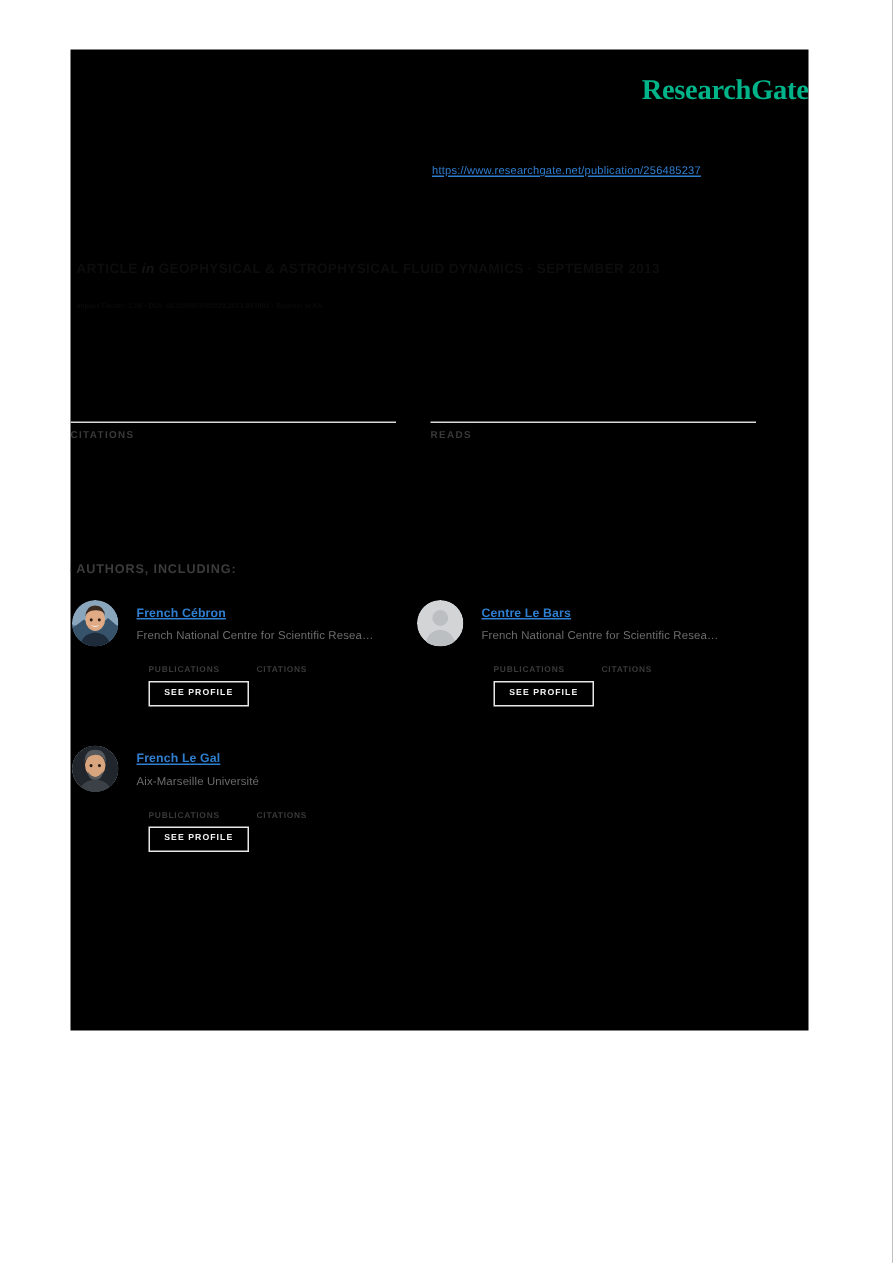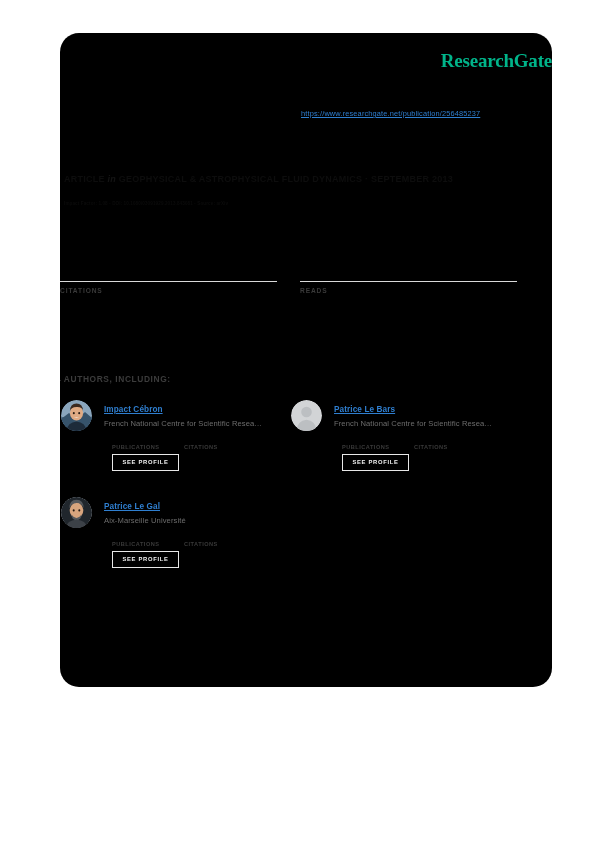--- a/index.html
+++ b/index.html
@@ -11,27 +11,26 @@
     overflow: hidden;
   }
   body {
     font-family: "Liberation Sans", sans-serif;
     position: relative;
   }
 
   
   #page-sheet {
     position: absolute;
-    left: 60px;
+    left: 47px;
     top: 33px;
     width: 492px;
     height: 654px;
     background: #000000;
     overflow: hidden;
-    border-radius: 19px;
   }
 
   
   #rg-logo {
     position: absolute;
     right: 0px;
     top: 17px;
     font-family: "Liberation Serif", serif;
     font-size: 19px;
     font-weight: bold;
@@ -257,21 +256,21 @@
           <ellipse cx="15.5" cy="13" rx="6.6" ry="7.6" fill="#e0ab84"></ellipse>
           <path d="M8.9 11 Q9.4 3.6 15.5 3.6 Q21.6 3.6 22.1 11 Q21.4 6.6 15.5 6.9 Q9.8 7.2 8.9 11 Z" fill="#3a2a20"></path>
           <path d="M5.5 31 Q6.4 22.5 15.5 21.6 Q24.6 22.5 25.5 31 Z" fill="#1d2b3a"></path>
           <ellipse cx="12.8" cy="13.2" rx="1" ry="1.1" fill="#2a1d14"></ellipse>
           <ellipse cx="18.2" cy="13.2" rx="1" ry="1.1" fill="#2a1d14"></ellipse>
           <path d="M12.6 16.8 Q15.5 18.8 18.4 16.8 Q15.5 17.8 12.6 16.8 Z" fill="#ffffff"></path>
         </g>
       </svg>
     </div>
     <div class="author-body">
-      <a class="author-name" href="#">Impact Cébron</a>
+      <a class="author-name" href="#">French Cébron</a>
       <div class="author-affiliation">French National Centre for Scientific Resea…</div>
       <div class="author-stats">
         <div class="stat stat-pubs">
           <div class="stat-value"></div>
           <div class="stat-label">PUBLICATIONS</div>
         </div>
         <div class="stat stat-cites">
           <div class="stat-value"></div>
           <div class="stat-label">CITATIONS</div>
         </div>
@@ -282,21 +281,21 @@
 
   <div class="author-card" id="author-1">
     <div class="author-avatar">
       <svg width="31" height="31" viewBox="0 0 31 31">
         <circle cx="15.5" cy="15.5" r="15.5" fill="#d2d4d6"></circle>
         <circle cx="15.5" cy="12" r="5.3" fill="#bcbfc2"></circle>
         <path d="M5.4 31 Q6.3 20.6 15.5 19.8 Q24.7 20.6 25.6 31 Z" fill="#bcbfc2"></path>
       </svg>
     </div>
     <div class="author-body">
-      <a class="author-name" href="#">Patrice Le Bars</a>
+      <a class="author-name" href="#">Centre Le Bars</a>
       <div class="author-affiliation">French National Centre for Scientific Resea…</div>
       <div class="author-stats">
         <div class="stat stat-pubs">
           <div class="stat-value"></div>
           <div class="stat-label">PUBLICATIONS</div>
         </div>
         <div class="stat stat-cites">
           <div class="stat-value"></div>
           <div class="stat-label">CITATIONS</div>
         </div>
@@ -319,21 +318,21 @@
           <ellipse cx="15.5" cy="13.4" rx="6.8" ry="7.8" fill="#d8a57e"></ellipse>
           <path d="M8.4 11.6 Q8.2 2.8 15.5 2.8 Q22.8 2.8 22.6 11.6 Q21.2 5.8 15.5 6.1 Q9.8 6.4 8.4 11.6 Z" fill="#55585c"></path>
           <path d="M10.4 17.4 Q15.5 24.6 20.6 17.4 Q20.2 22.8 15.5 23.2 Q10.8 22.8 10.4 17.4 Z" fill="#55585c"></path>
           <ellipse cx="12.7" cy="13.4" rx="1" ry="1.1" fill="#241a13"></ellipse>
           <ellipse cx="18.3" cy="13.4" rx="1" ry="1.1" fill="#241a13"></ellipse>
           <path d="M4.8 31 Q5.8 23.6 15.5 22.6 Q25.2 23.6 26.2 31 Z" fill="#3c4147"></path>
         </g>
       </svg>
     </div>
     <div class="author-body">
-      <a class="author-name" href="#">Patrice Le Gal</a>
+      <a class="author-name" href="#">French Le Gal</a>
       <div class="author-affiliation">Aix-Marseille Université</div>
       <div class="author-stats">
         <div class="stat stat-pubs">
           <div class="stat-value"></div>
           <div class="stat-label">PUBLICATIONS</div>
         </div>
         <div class="stat stat-cites">
           <div class="stat-value"></div>
           <div class="stat-label">CITATIONS</div>
         </div>

